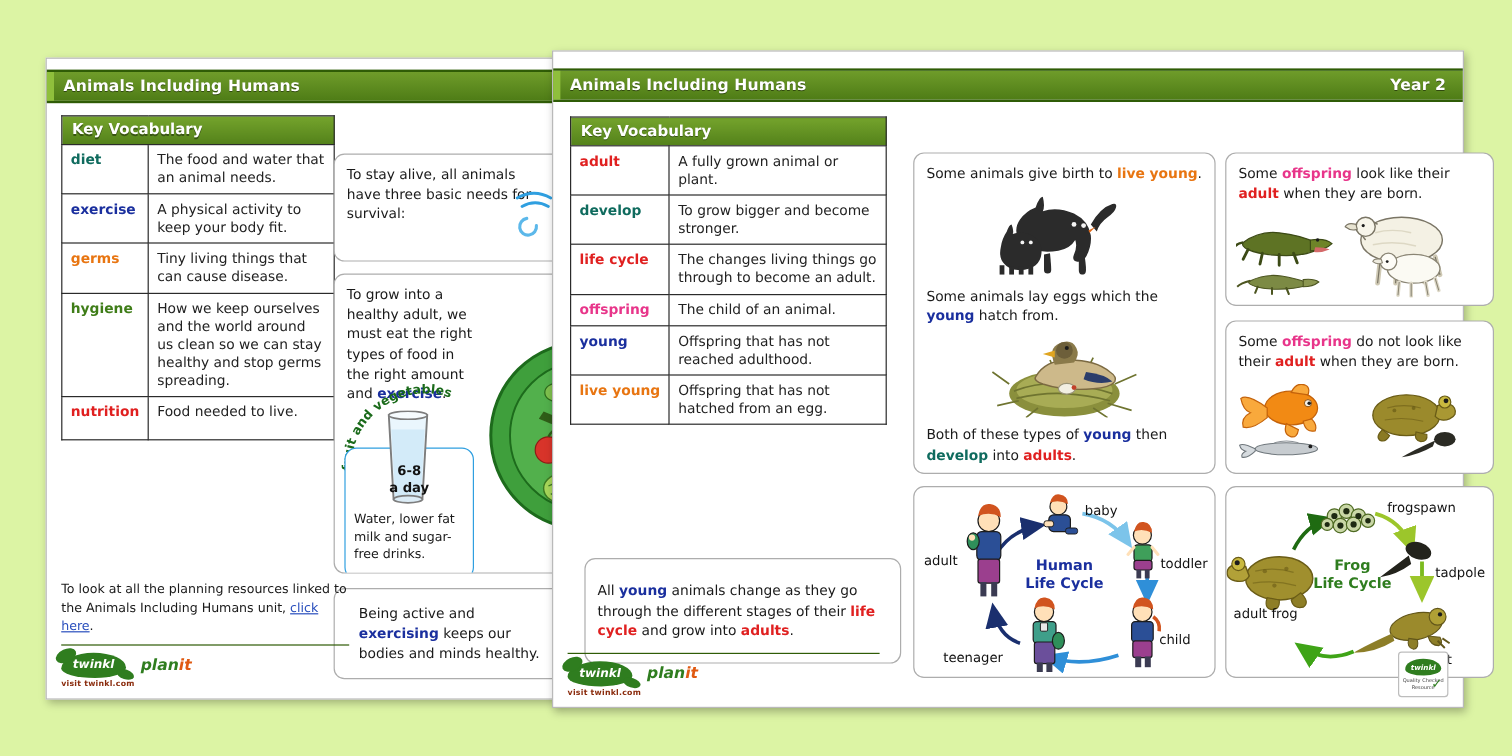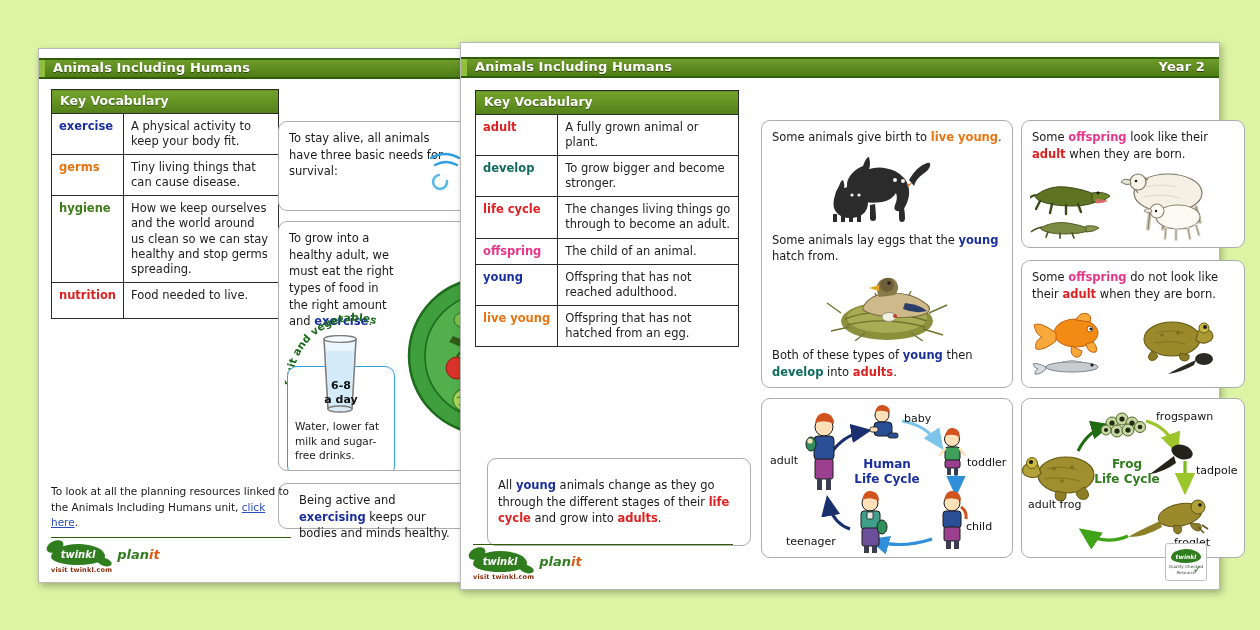--- a/index.html
+++ b/index.html
@@ -21,22 +21,22 @@
   #sheet-left  { left: 38px;  top: 48px;  width: 430px; height: 535px; z-index: 1; }
   #sheet-right { left: 460px; top: 42px;  width: 760px; height: 548px; z-index: 2; }
 
   
   .sheet-header {
     position: relative;
     height: 21px;
     background: linear-gradient(#6f9c2a, #4e7c16);
     border-top: 2px solid #2f5c06;
     border-bottom: 2px solid #2f5c06;
-    display: flex; justify-content: space-between;
-    padding: 0 14px;
+    display: flex; align-items: center; justify-content: space-between;
+    padding: 12px 14px;
   }
   .sheet-header .htitle, .sheet-header .hyear {
     color: #ffffff;
     font-weight: bold;
     font-size: 13px;
     letter-spacing: .1px;
     text-shadow: 0 1px 0 rgba(0,0,0,.45);
     white-space: nowrap;
   }
   #sheet-left .sheet-header { margin: 9px 0 0 0; width: 100%; }
@@ -157,20 +157,24 @@
       <span class="htitle">Animals Including Humans</span>
       <span class="hyear"></span>
     </div>
 
     <div class="sheet-body">
 
       <table class="vocab" style="width:228px;">
         <tbody>
             <tr class="vocab-head">
           <td colspan="2">Key Vocabulary</td>
+        </tr>
+        <tr>
+          <td class="term" style="width:64px;color:#0f6b5e">diet</td>
+          <td class="def">The food and water that an animal needs.</td>
         </tr>
         <tr>
           <td class="term" style="color:#1a2f9e">exercise</td>
           <td class="def">A physical activity to keep your body fit.</td>
         </tr>
         <tr>
           <td class="term" style="color:#e87511">germs</td>
           <td class="def">Tiny living things that can cause disease.</td>
         </tr>
         <tr>
@@ -233,21 +237,21 @@
             <ellipse cx="26" cy="74" rx="12" ry="3" fill="#dcecf6" stroke="#7d7d7d" stroke-width="1.4"></ellipse>
           </svg>
           <div style="position:absolute;left:0;top:12px;width:100%;text-align:center;font-weight:bold;font-size:11px;color:#111;line-height:1.3;">
             <div>6-8</div>
             <div>a day</div>
           </div>
           <div class="glass-txt" style="position:absolute;left:0;top:52px;width:100%">Water, lower fat milk and sugar-free drinks.</div>
         </div>
       </div>
 
-      <div class="rbox" style="left:239px; top:404px; width:192px; height:46px; display:flex; padding-left:20px;">
+      <div class="rbox" style="left:239px; top:404px; width:192px; height:76px; display:flex; align-items:center;padding-left:20px;">
         <p><span>Being active and </span><b class="kw" style="color:#1a2f9e">exercising</b><span> keeps our bodies and minds healthy.</span></p>
       </div>
     </div>
 
     <div class="sheet-footer" style="width:240px;">
       <div class="footer-note">
         <span>To look at all the planning resources linked to</span><br>
         <span>the Animals Including Humans unit, </span><a href="#">click here</a><span>.</span>
       </div>
       <div class="footer-rule"></div>
@@ -321,21 +325,21 @@
             <path d="M18 30 q2 -6 4 -6 q2 5 1 8 q8 -3 16 1 q8 5 8 13 q0 8 -5 12 q-5 4 -13 4 q-9 0 -13 -5 q-5 -5 -3 -14 q1 -7 5 -13 z"></path>
             <path d="M16 58 q0 7 0 8 l-4 0 l0 -8 z M24 59 l0 7 l-4 0 l0 -7 z M32 59 l0 7 l-4 0 l0 -7 z M40 58 l0 8 l-4 0 l0 -8 z"></path>
           </g>
           <circle cx="74" cy="24" r="2" fill="#f4f4f4"></circle>
           <circle cx="82" cy="25" r="2" fill="#f4f4f4"></circle>
           <path d="M86 29 l6 -3 l-5 5 z" fill="#e06a1a"></path>
           <circle cx="31" cy="39" r="1.6" fill="#f4f4f4"></circle>
           <circle cx="38" cy="39" r="1.6" fill="#f4f4f4"></circle>
         </svg>
 
-        <p style="margin-top:10px"><span>Some animals lay eggs that the </span><b class="kw" style="color:#1a2f9e">young</b><span> hatch from.</span></p>
+        <p style="margin-top:10px"><span>Some animals lay eggs which the </span><b class="kw" style="color:#1a2f9e">young</b><span> hatch from.</span></p>
 
         <svg class="illus" width="136" height="72" viewBox="0 0 136 72" style="margin-top:4px;">
           <ellipse cx="68" cy="52" rx="46" ry="19" fill="#8a8f3c"></ellipse>
           <ellipse cx="68" cy="49" rx="40" ry="15" fill="#a8ac55"></ellipse>
           <g stroke="#6f7430" stroke-width="1.4" fill="none">
             <path d="M22 44 L8 34 M30 58 L12 62 M110 44 L128 36 M104 60 L124 66 M46 64 L36 72 M92 64 L104 72 M62 38 L56 24 M84 38 L92 22"></path>
             <path d="M26 50 q20 -8 42 -6 q22 2 40 8"></path>
             <path d="M28 56 q22 -5 40 -4 q20 1 38 6"></path>
           </g>
           <path d="M44 38 q8 -14 28 -14 q22 0 34 10 q6 4 4 8 q-4 5 -18 6 q-24 2 -42 -4 q-8 -3 -6 -6 z" fill="#cdb98a" stroke="#7c6a42" stroke-width="1.2"></path>

